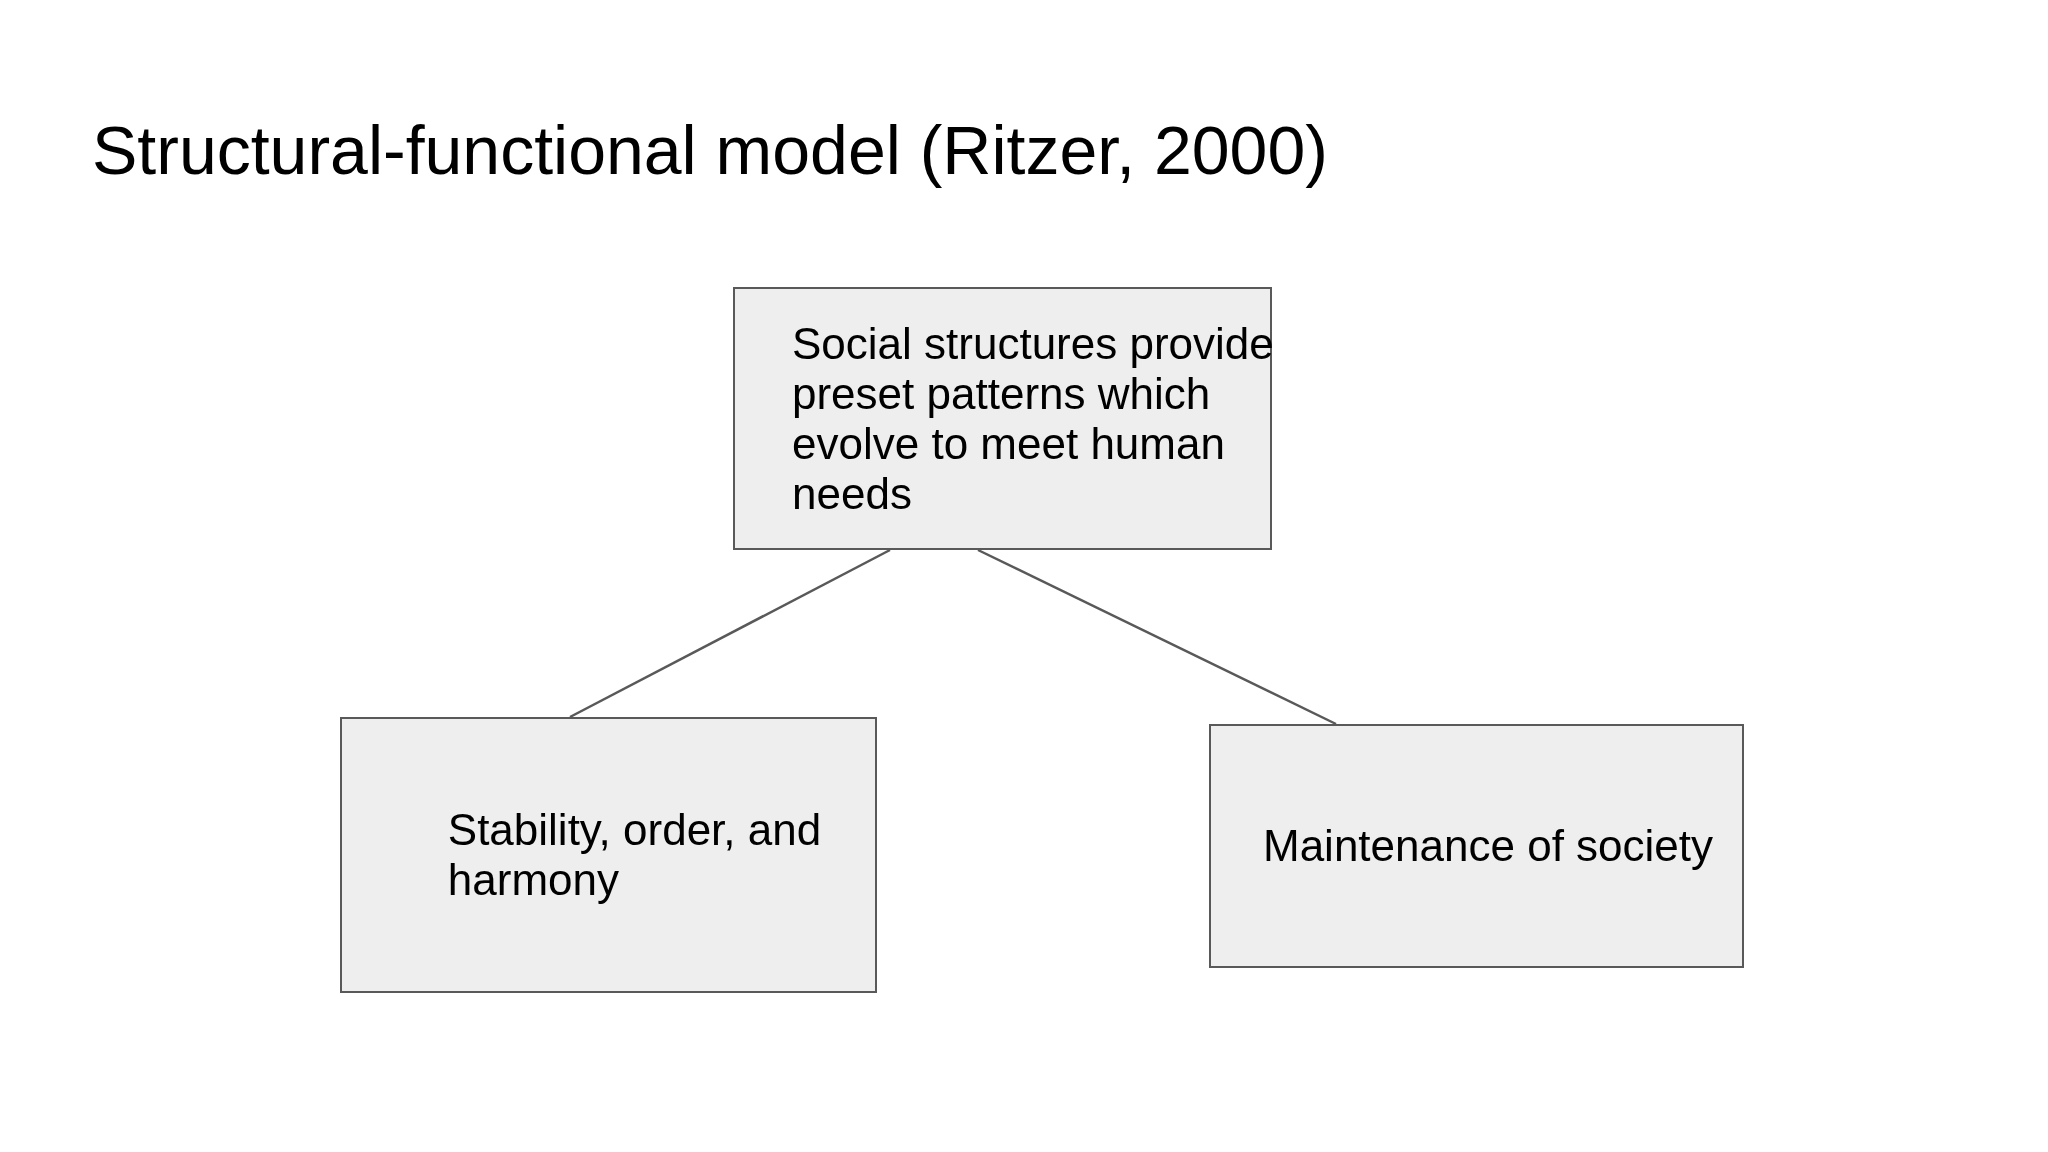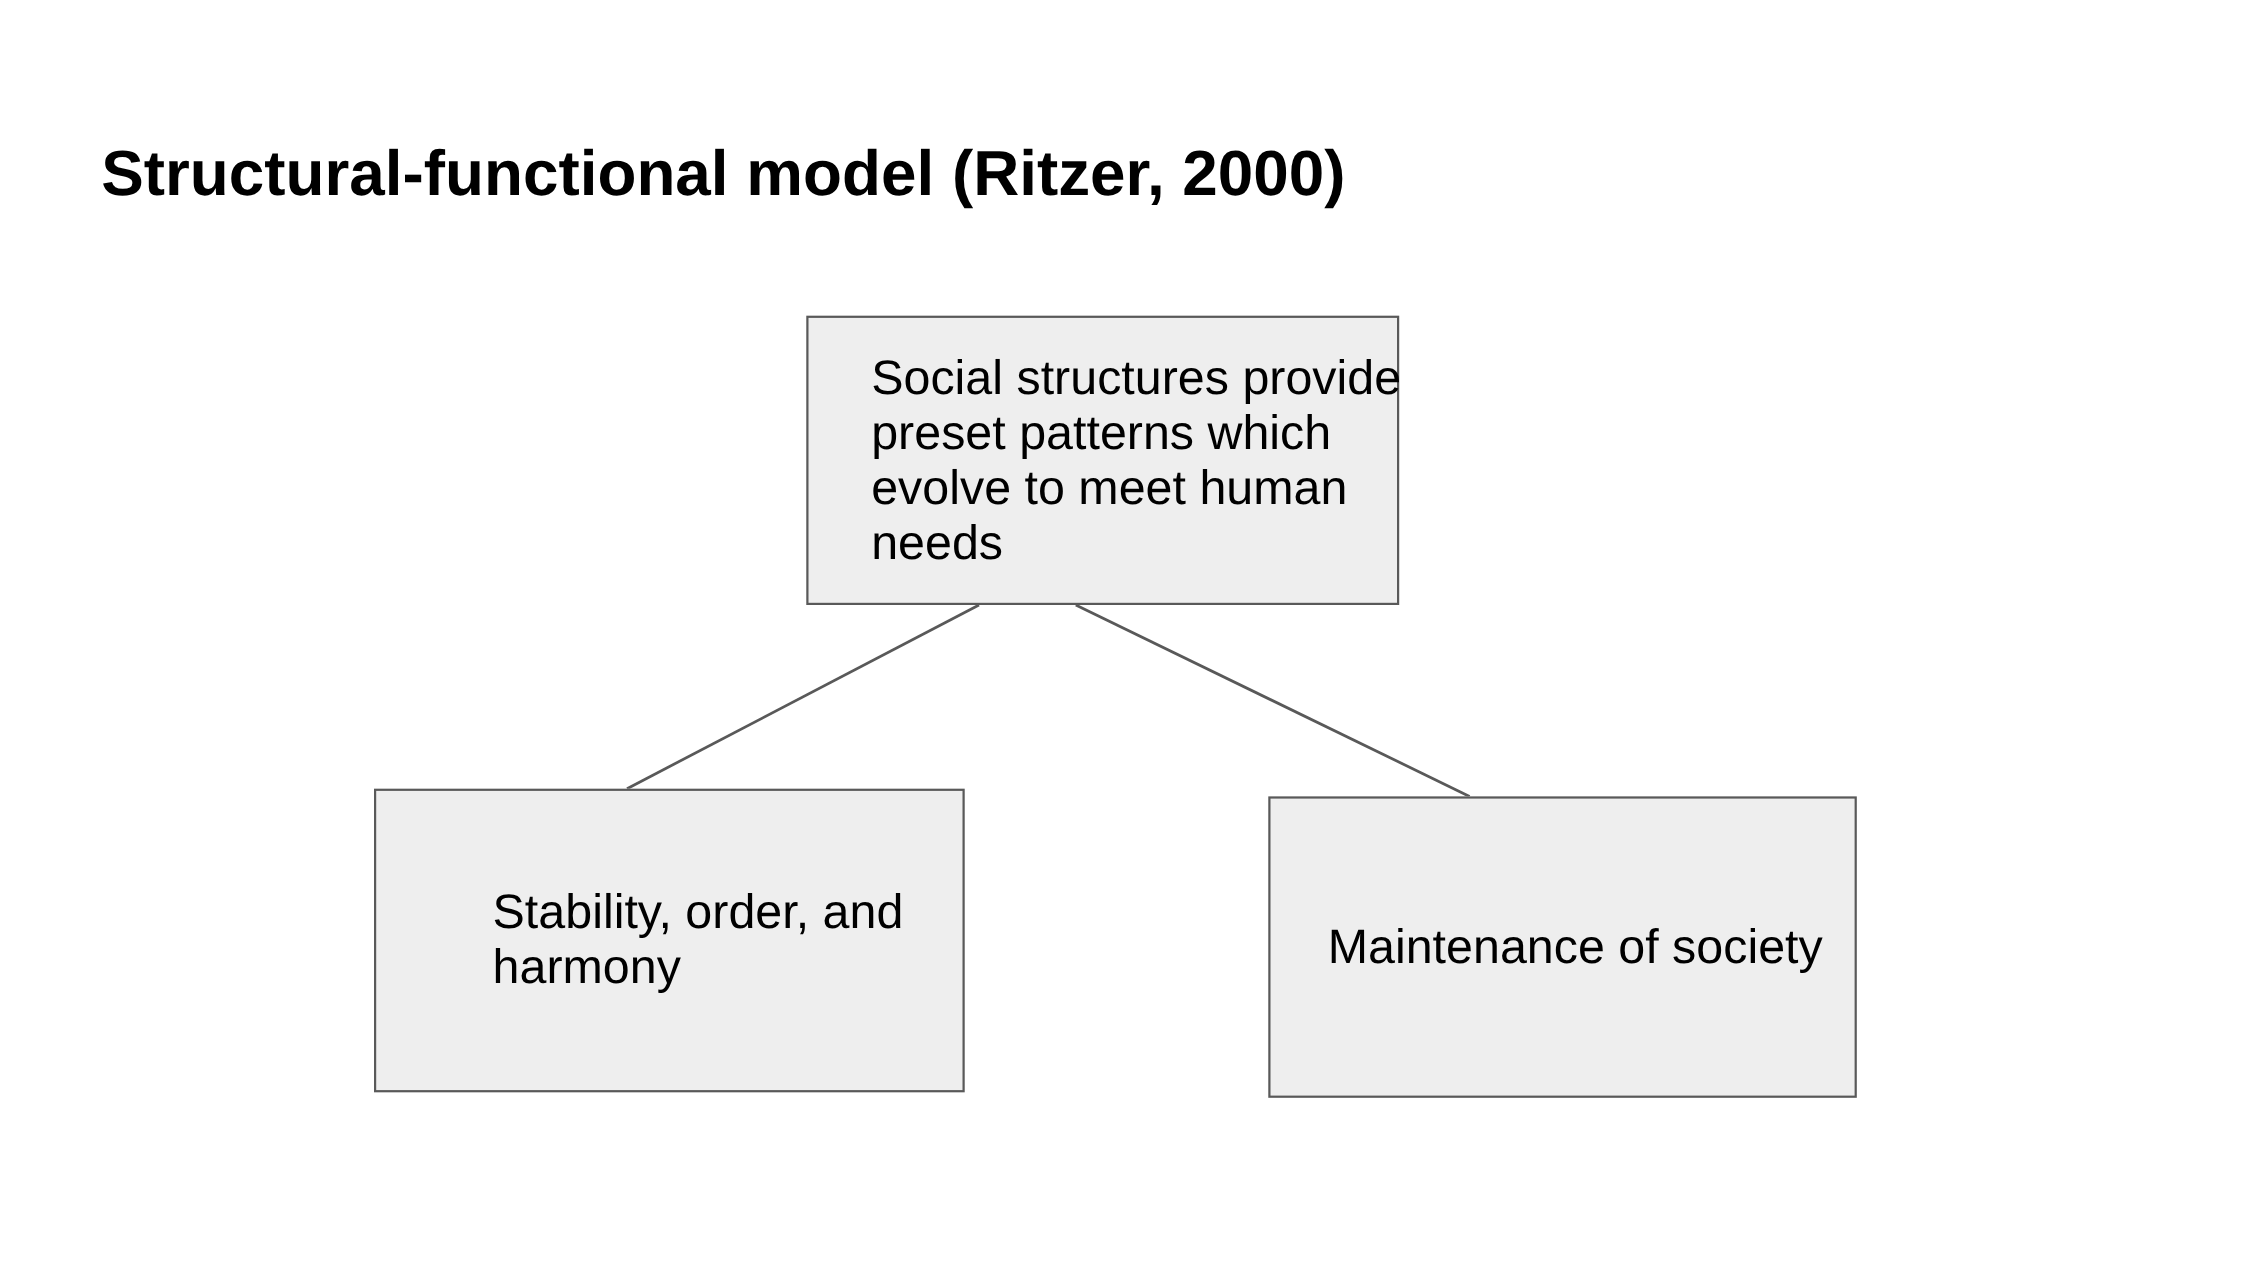--- a/index.html
+++ b/index.html
@@ -18,23 +18,23 @@
   .slide {
     position: relative;
     width: 2048px;
     height: 1152px;
     background: var(--background);
     overflow: hidden;
   }
   .title {
     position: absolute;
     left: 92px;
-    top: 129px;
-    font-size: 58px;
-    font-weight: 700;
+    top: 116px;
+    font-size: 68px;
+    font-weight: 400;
     line-height: 1;
     white-space: nowrap;
     color: var(--text);
   }
   .connectors {
     position: absolute;
     left: 0;
     top: 0;
     width: 2048px;
     height: 1152px;
@@ -54,21 +54,21 @@
     font-size: 44px;
     line-height: 50px;
     white-space: pre;
     color: var(--text);
     margin-left: 32px;
   }
   .box-root   { left: 733px;  top: 287px; width: 539px; height: 263px; }
   .box-root .box-text  { padding-left: 25px; }
   .box-left   { left: 340px;  top: 717px; width: 537px; height: 276px; justify-content: center; }
   .box-left .box-text  { padding-left: 20px; }
-  .box-right  { left: 1153px; top: 724px; width: 535px; height: 274px; }
+  .box-right  { left: 1209px; top: 724px; width: 535px; height: 244px; }
   .box-right .box-text { padding-left: 20px; }
 </style>
 </head>
 <body>
 
 <div class="slide">
 
   <h1 class="title">Structural-functional model (Ritzer, 2000)</h1>
 
   <svg class="connectors" viewBox="0 0 2048 1152" xmlns="http://www.w3.org/2000/svg">

